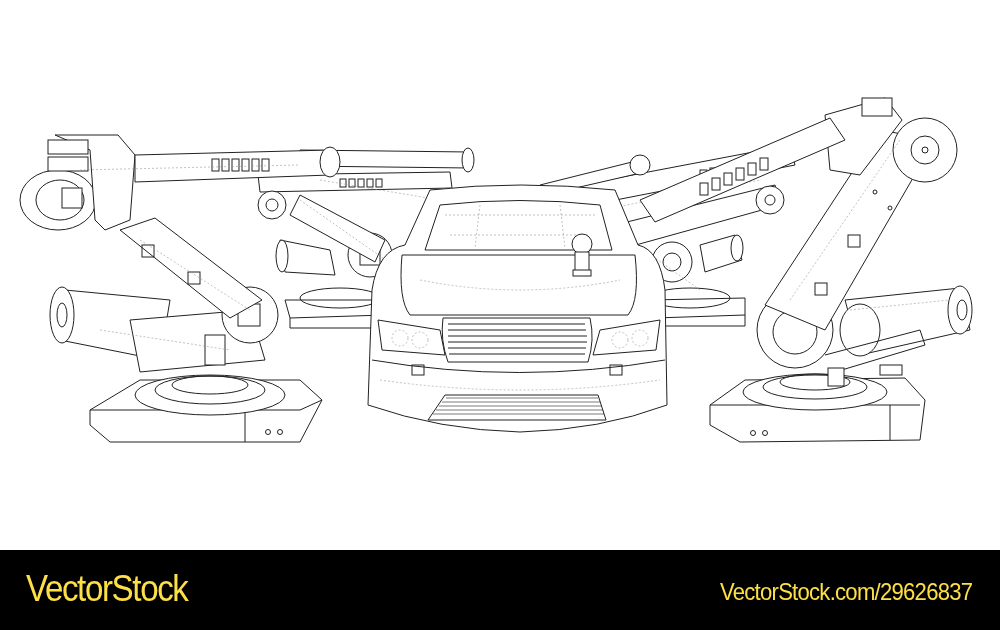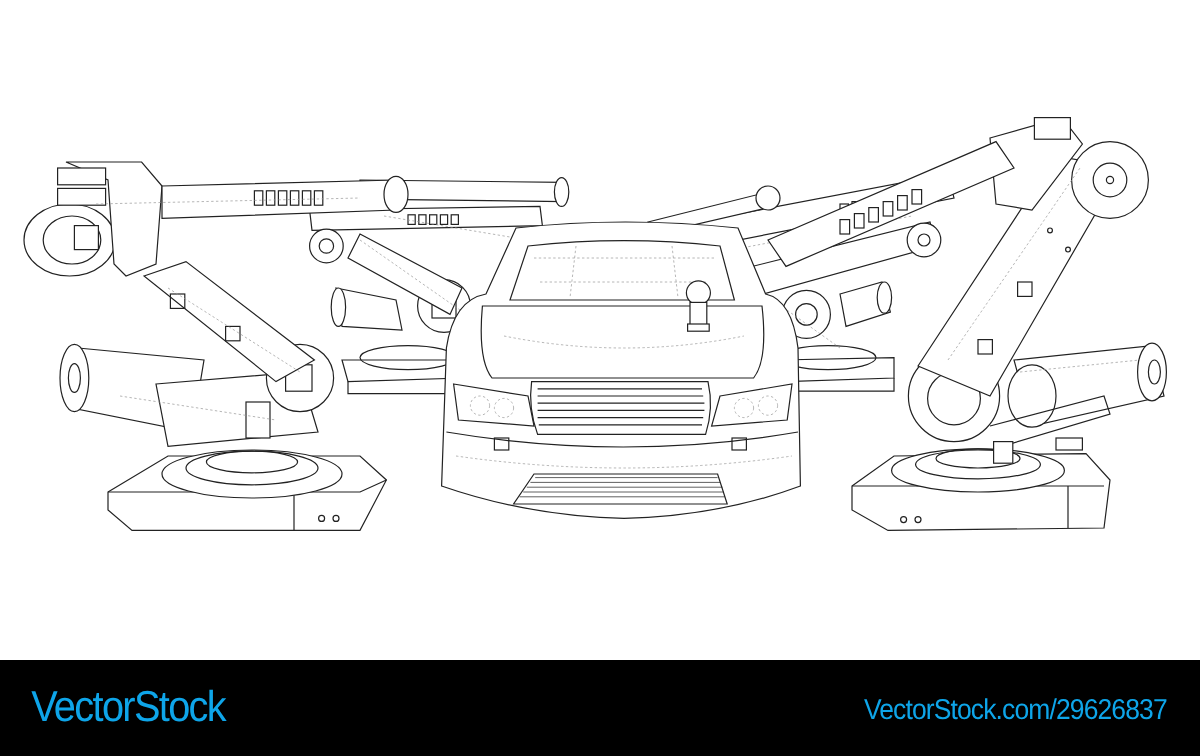--- a/index.html
+++ b/index.html
@@ -1,19 +1,19 @@
 <!DOCTYPE html>
 <html><head>
 <meta charset="utf-8">
 <style>
   html, body { margin:0; padding:0; }
   body { width:1000px; height:630px; background:#ffffff; overflow:hidden; position:relative; font-family:"Liberation Sans", sans-serif; }
   .art { position:absolute; left:0; top:0; width:1000px; height:550px; background:#fff; }
   .art svg { width:1000px; height:550px; display:block; }
-  .footer { position:absolute; left:0; top:550px; width:1000px; height:80px; background:#000; color:#0ea5e9; }
+  .footer { position:absolute; left:0; top:550px; width:1000px; height:80px; background:#000; color:#fde047; }
   .brand { position:absolute; left:26px; top:18px; font-size:36px; letter-spacing:-1.5px; transform:scaleX(0.92); transform-origin:left center; }
   .ref { position:absolute; right:28px; top:28px; font-size:24px; letter-spacing:-0.8px; transform:scaleX(0.92); transform-origin:right center; }
   svg .k { fill:none; stroke:#222; stroke-width:1; }
   svg .t { fill:none; stroke:#999; stroke-width:0.6; stroke-dasharray:2 2; }
   svg .h { fill:#fff; stroke:#222; stroke-width:1; }
   svg .d { fill:#555; stroke:#222; stroke-width:0.6; }
 </style>
 </head>
 <body>
 

